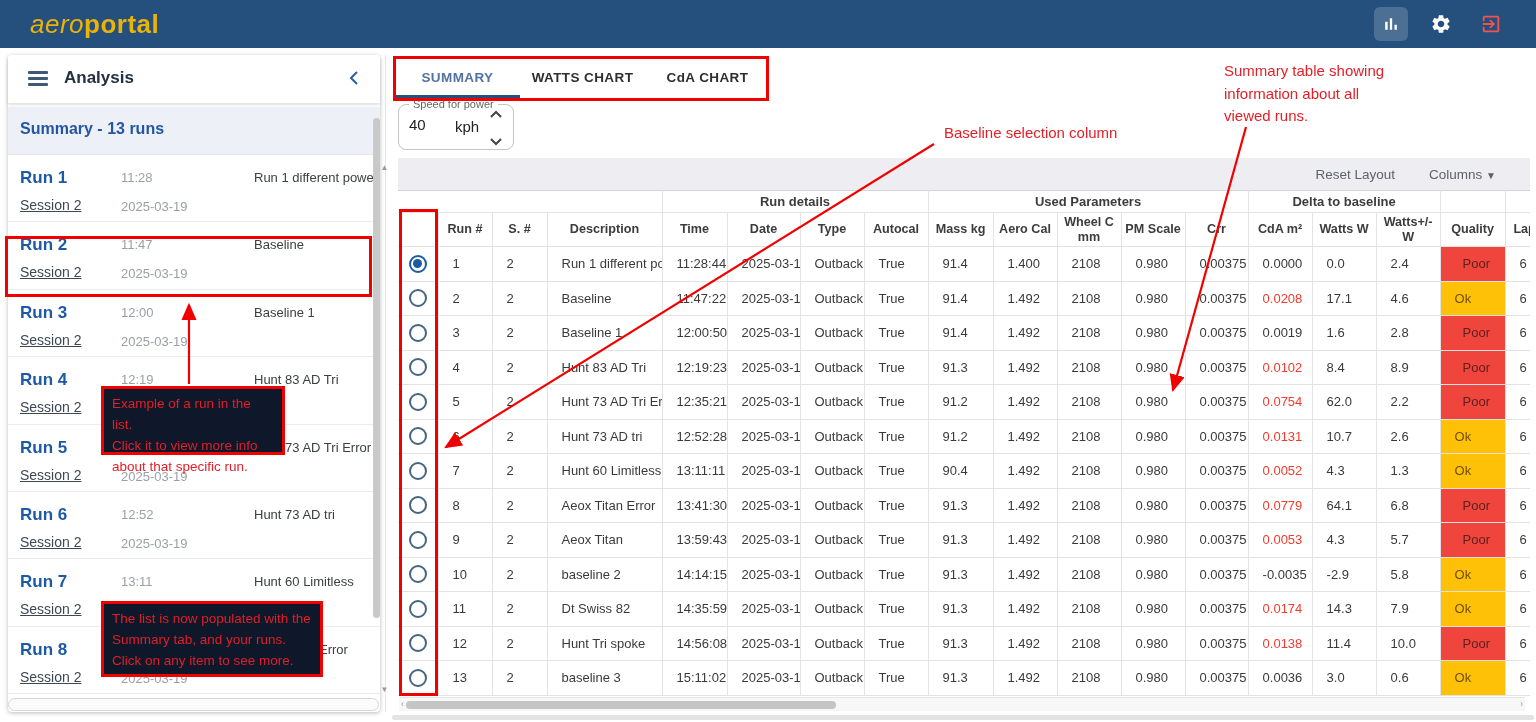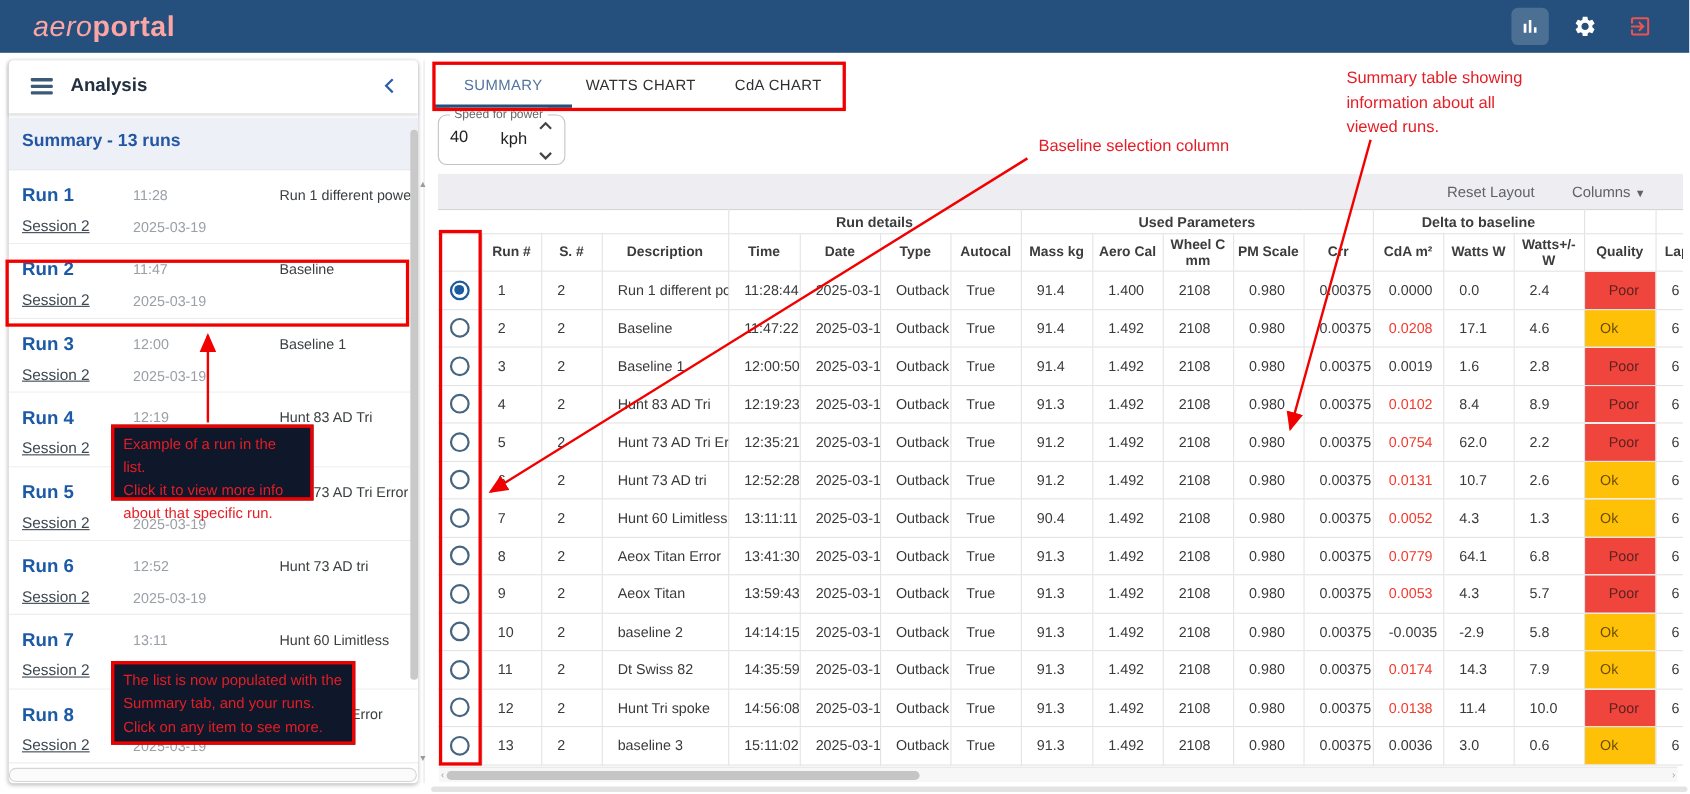--- a/index.html
+++ b/index.html
@@ -1,21 +1,21 @@
 <!DOCTYPE html>
 <html><head>
 <meta charset="utf-8">
 <style>
   * { margin:0; padding:0; box-sizing:border-box; }
   html,body { width:1536px; height:722px; background:#fff; font-family:"Liberation Sans", sans-serif; overflow:hidden; }
   #app { position:relative; width:1536px; height:722px; background:#fff; overflow:hidden; }
 
   
   .topbar { position:absolute; left:0; top:0; width:1536px; height:48px; background:#25507d; display:flex; align-items:center; }
-  .brand { margin-left:30px; color:#fca5a5; font-size:26px; letter-spacing:.5px; }
+  .brand { margin-left:30px; color:#eab308; font-size:26px; letter-spacing:.5px; }
   .brand .it { font-style:italic; font-weight:400; }
   .brand .bd { font-weight:bold; }
   .topbar-icons { position:absolute; right:28px; top:0; height:48px; display:flex; align-items:center; gap:16px; }
   .icon-btn { width:34px; height:34px; border-radius:6px; display:flex; align-items:center; justify-content:center; cursor:pointer; }
   .icon-btn.active { background:rgba(255,255,255,.18); }
 
   
   .sidebar-card { position:absolute; left:8px; top:55px; width:372px; height:657px; background:#fff; border-radius:4px; box-shadow:0 1px 4px rgba(0,0,0,.28); }
   .side-header { position:absolute; left:0; top:0; width:100%; height:48px; background:#fff; border-radius:4px 4px 0 0; box-shadow:0 2px 3px rgba(0,0,0,.12); z-index:3; }
   .burger { position:absolute; left:20px; top:16px; width:20px; height:16px; cursor:pointer; }
@@ -32,21 +32,21 @@
   .run-item .r-date { position:absolute; left:113px; top:44px; font-size:13px; color:#9aa0a6; }
   .run-item .r-desc { position:absolute; left:246px; top:15px; font-size:13px; color:#3c4043; white-space:nowrap; }
   .v-scroll { position:absolute; left:373px; top:118px; width:7px; height:500px; background:#c9c9c9; border-radius:4px; z-index:4; cursor:pointer; }
   .v-arrow { position:absolute; left:372px; width:9px; font-size:8px; color:#9a9a9a; z-index:4; text-align:center; }
   .side-hbar { position:absolute; left:8px; top:698px; width:371px; height:13px; border:1px solid #d6d6d6; border-radius:7px; background:#fbfbfb; }
 
   .v-divider { position:absolute; left:385px; top:55px; width:1px; height:657px; background:#e6e6e6; }
 
   
   .tabs { position:absolute; left:395px; top:58px; display:flex; }
-  .tab { width:125px; height:40px; text-align:center; line-height:40px; font-size:13.5px; font-weight:normal; letter-spacing:.4px; color:#2f2f2f; cursor:pointer; }
+  .tab { width:125px; height:40px; text-align:center; line-height:40px; font-size:13.5px; font-weight:bold; letter-spacing:.4px; color:#2f2f2f; cursor:pointer; }
   .tab.active { color:#51749e; border-bottom:3px solid #24507e; }
 
   
   .speed-field { position:absolute; left:398px; top:104px; width:116px; height:46px; border:1px solid #c4c4c4; border-radius:8px; }
   .speed-legend { position:absolute; left:10px; top:-7px; background:#fff; padding:0 4px; font-size:11px; color:#666; white-space:nowrap; }
   .speed-value { position:absolute; left:10px; top:11px; width:36px; border:none; outline:none; font-size:15px; color:#222; font-family:"Liberation Sans",sans-serif; background:transparent; }
   .speed-unit { position:absolute; left:56px; top:13px; font-size:15px; color:#222; }
   .spinner { position:absolute; right:8px; top:5px; width:18px; height:36px; display:flex; flex-direction:column; align-items:center; justify-content:space-between; cursor:pointer; }
   .spinner svg { display:block; }
 

